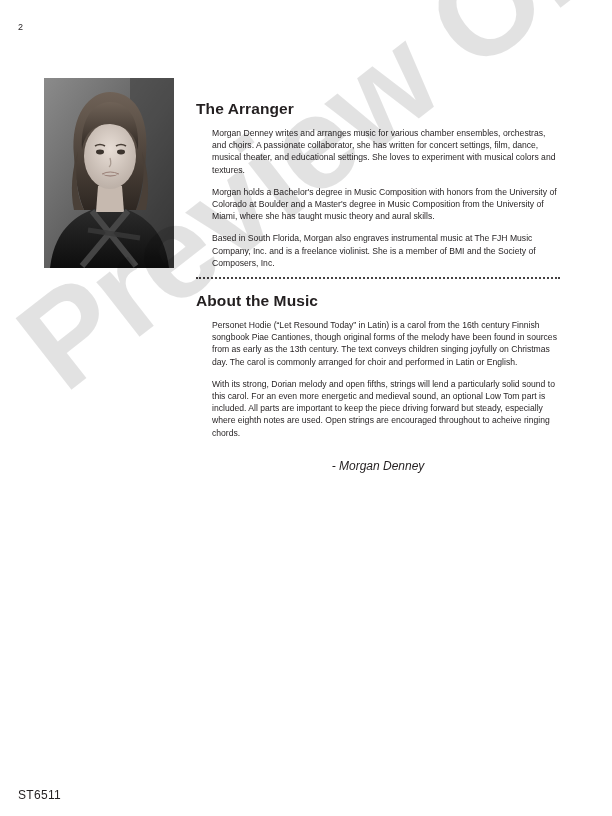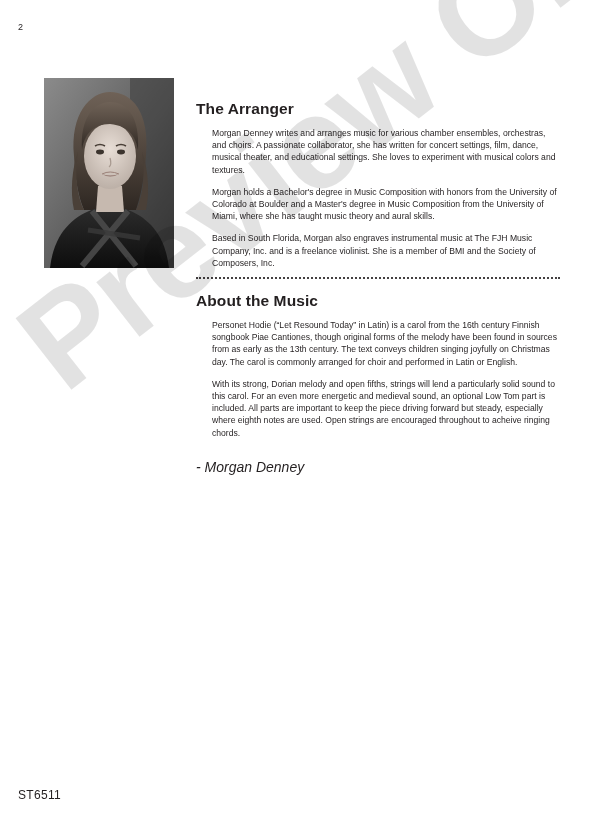--- a/index.html
+++ b/index.html
@@ -84,23 +84,23 @@
     opacity: 0.85;
   }
 
   .section-two {
     position: absolute;
     left: 196px;
     top: 292px;
     width: 364px;
   }
   .signature {
-    font-size: 14px;
+    font-size: 12px;
     font-style: italic;
-    text-align: left;
+    text-align: center;
     margin-top: 20px;
     color: #231f20;
   }
 
   
   .watermark {
     position: absolute;
     left: 0;
     top: 0;
     width: 612px;

